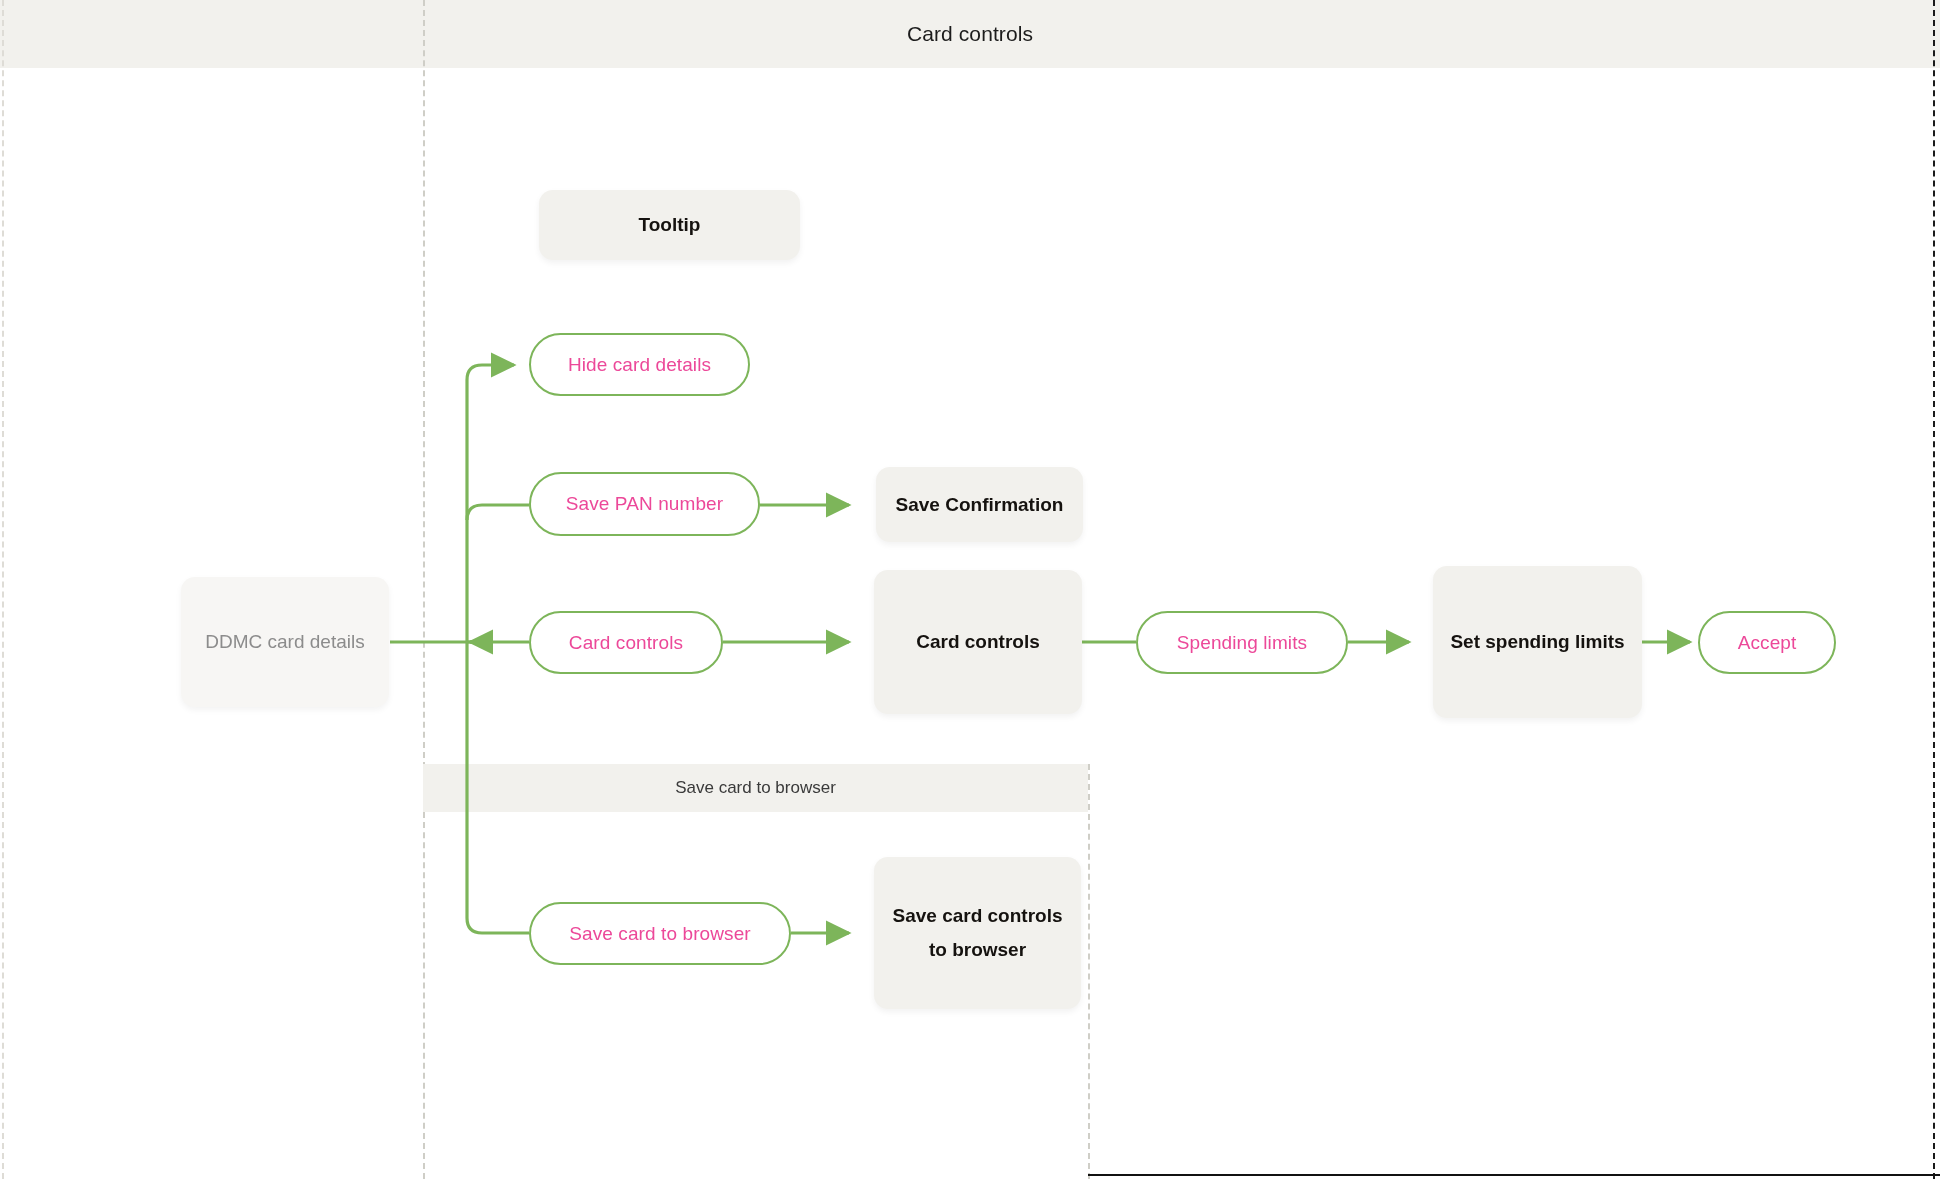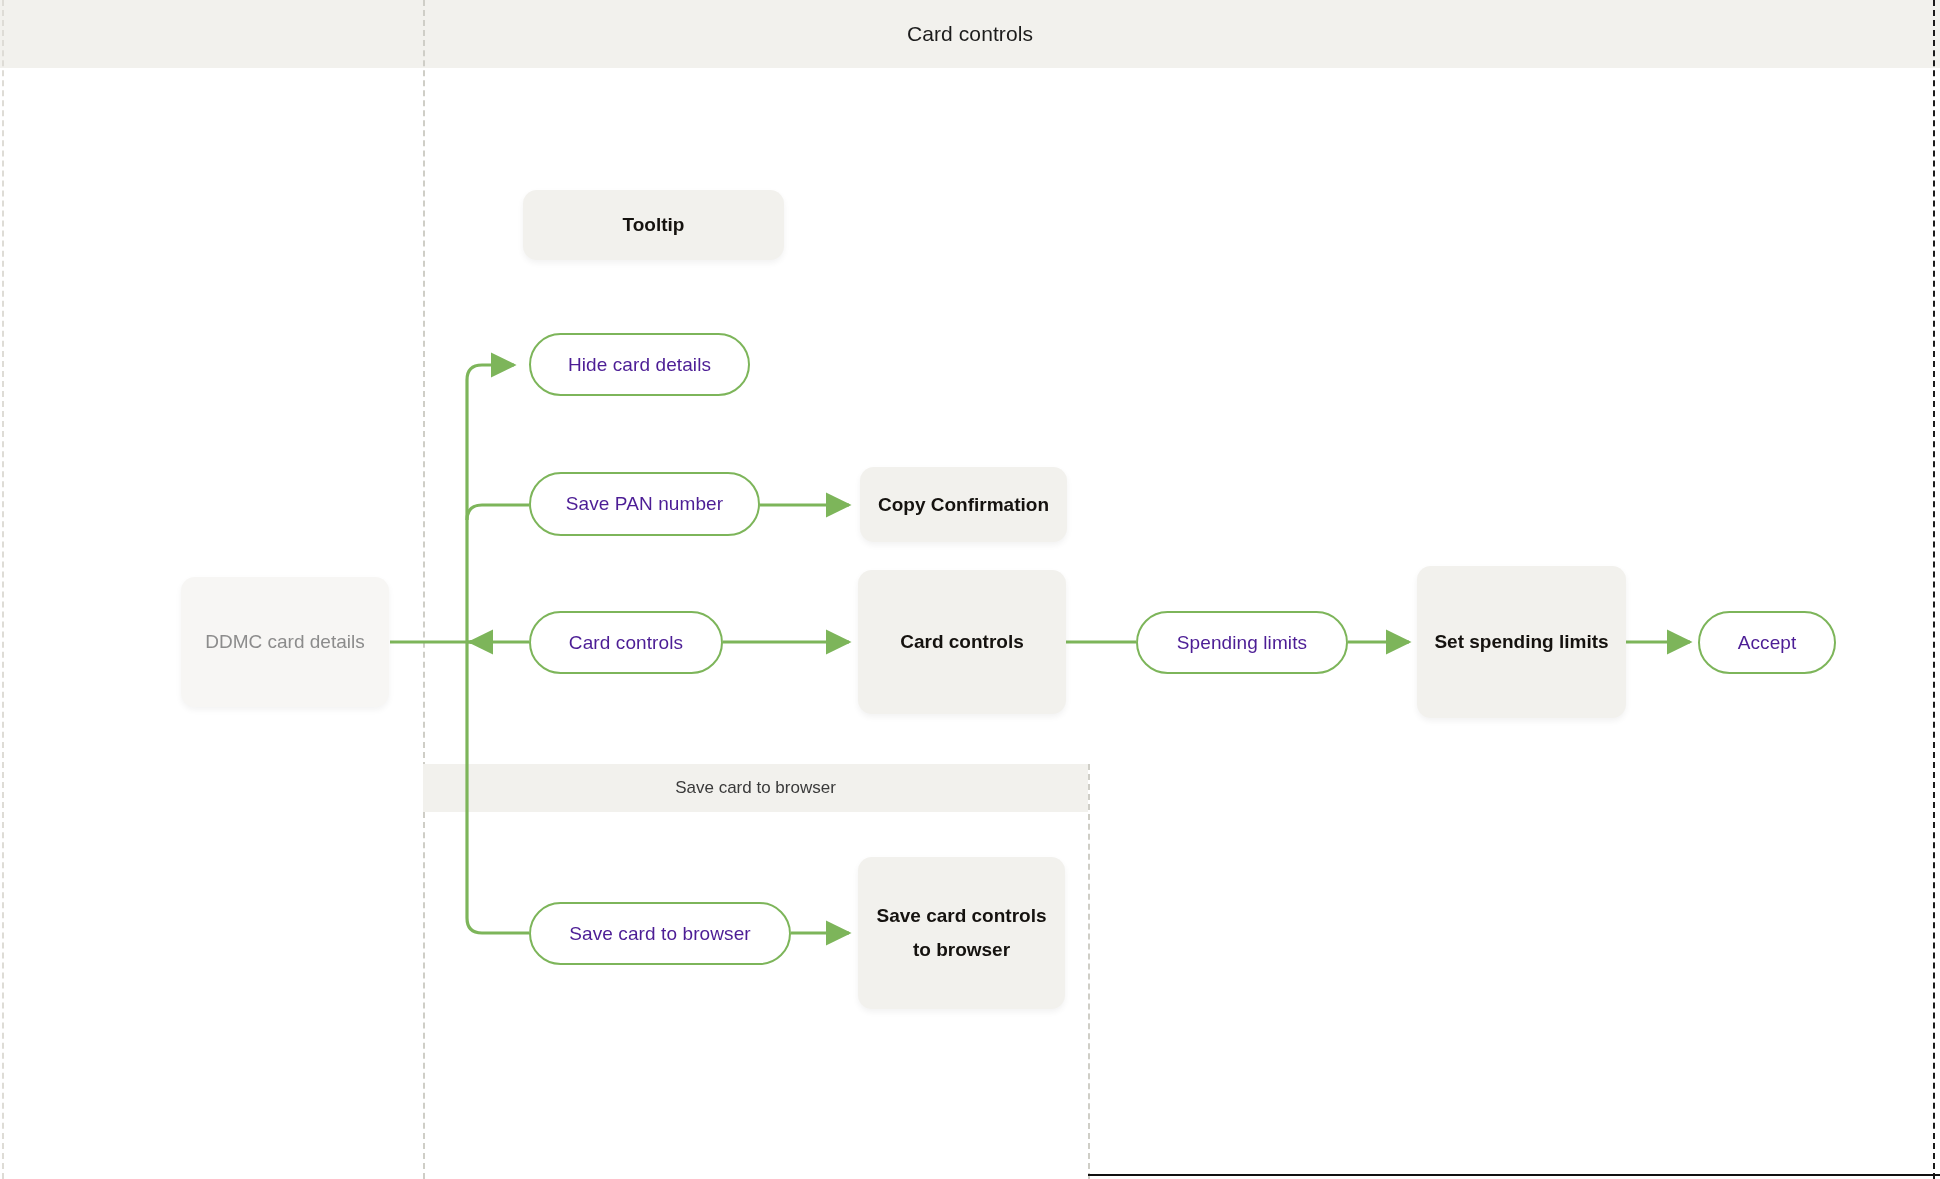--- a/index.html
+++ b/index.html
@@ -102,34 +102,35 @@
     justify-content: center;
     text-align: center;
     z-index: 3;
   }
 
   
   .pill {
     background: #ffffff;
     border: 2px solid #7DB55A;
     border-radius: 999px;
-    color: #4c1d95;
+    color: #ec4899;
     font-size: 19px;
     letter-spacing: 0.1px;
   }
 
   
   .screen {
     background: #F2F1ED;
     border: none;
     border-radius: 14px;
     color: #15120f;
     font-size: 19px;
     font-weight: 700;
     box-shadow: 0 3px 6px rgba(0,0,0,0.055);
+    margin-left: 16px;
   }
   .screen.soft {
     font-weight: 600;
   }
 
   
   .start {
     background: #F7F6F4;
     border: none;
     border-radius: 14px;
@@ -209,21 +210,21 @@
 
   <div class="node pill" style="left:529px; top:333px; width:221px; height:63px;">
     <span class="label">Hide card details</span>
   </div>
 
   <div class="node pill" style="left:529px; top:472px; width:231px; height:64px;">
     <span class="label">Save PAN number</span>
   </div>
 
   <div class="node screen" style="left:860px; top:467px; width:207px; height:75px;">
-    <span class="label">Copy Confirmation</span>
+    <span class="label">Save Confirmation</span>
   </div>
 
   <div class="node pill" style="left:529px; top:611px; width:194px; height:63px;">
     <span class="label">Card controls</span>
   </div>
 
   <div class="node screen soft" style="left:858px; top:570px; width:208px; height:144px;">
     <span class="label">Card controls</span>
   </div>
 

